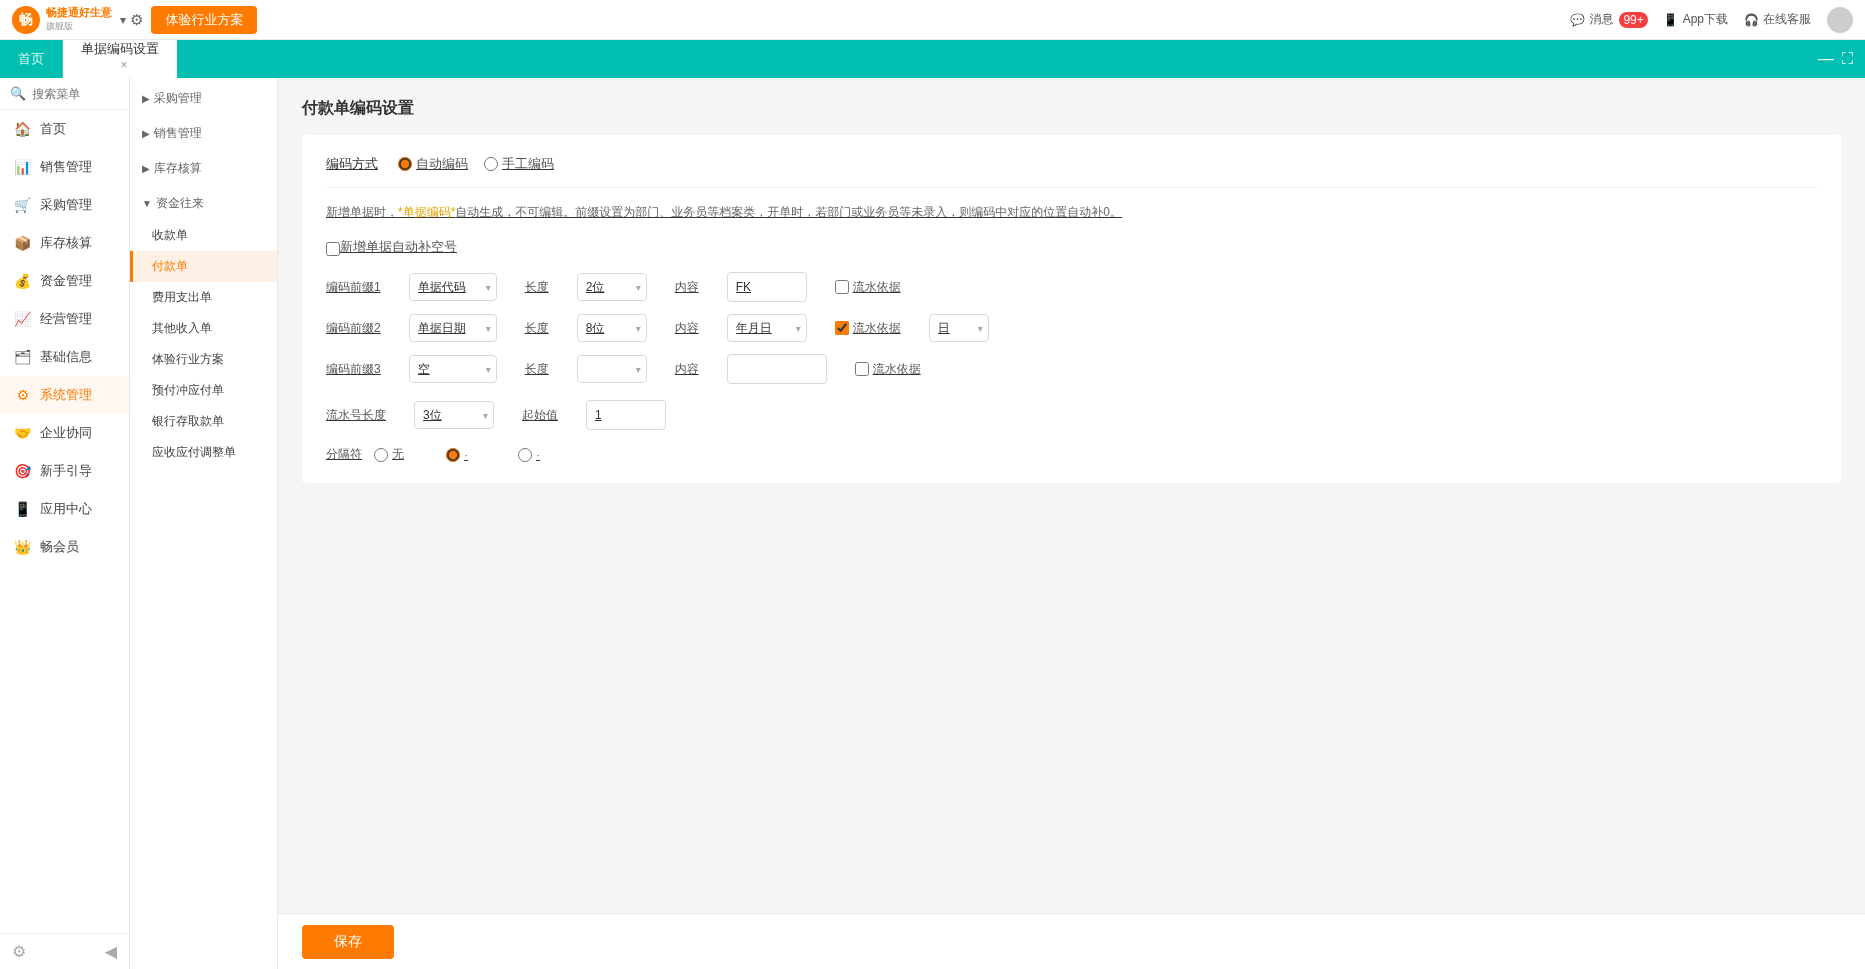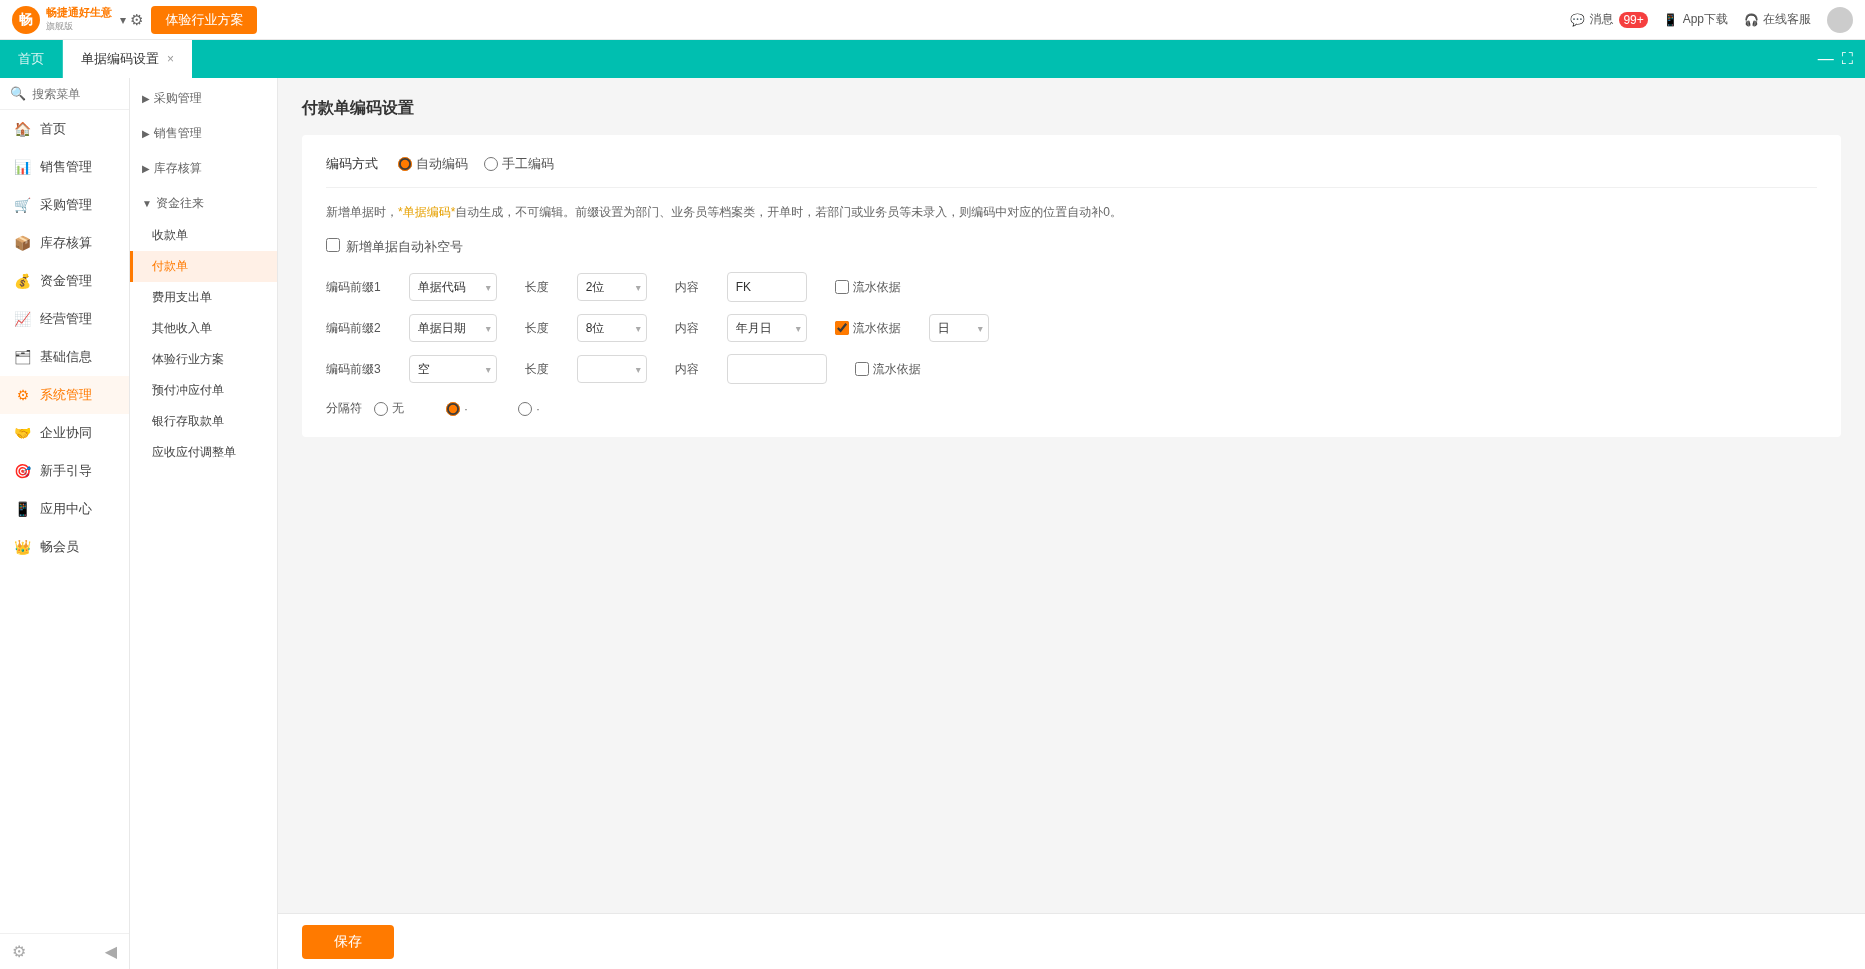--- a/index.html
+++ b/index.html
@@ -15,21 +15,21 @@
     .topbar-nav { display: flex; align-items: center; gap: 4px; font-size: 12px; color: #666; }
     .topbar-btn-trial { background: #ff7a00; color: #fff; border: none; border-radius: 4px; padding: 5px 14px; font-size: 13px; cursor: pointer; }
     .topbar-right { display: flex; align-items: center; gap: 16px; font-size: 12px; color: #555; }
     .topbar-right-item { display: flex; align-items: center; gap: 4px; cursor: pointer; }
     .badge { background: #f53f3f; color: #fff; border-radius: 8px; font-size: 12px; padding: 1px 4px; margin-left: 2px; }
     .topbar-avatar { width: 26px; height: 26px; background: #ccc; border-radius: 50%; }
 
     
     .navtabs { height: 38px; background: #00bfb0; display: flex; align-items: center; padding: 0 0; }
     .navtab { height: 38px; display: flex; align-items: center; padding: 0 18px; font-size: 13px; color: rgba(255,255,255,0.85); cursor: pointer; border-right: 1px solid rgba(255,255,255,0.2); }
-    .navtab.active { background: #fff; color: #333; border-right: none; }
+    .navtab.active { background: #fff; color: #333; border-right: none; flex-direction: column; }
     .navtab .close-btn { margin-left: 8px; color: #999; font-size: 12px; cursor: pointer; }
     .navtab-close-right { margin-left: auto; display: flex; align-items: center; gap: 8px; padding-right: 12px; }
     .navtab-close-right span { color: #fff; cursor: pointer; font-size: 16px; }
 
     
     .main-layout { display: flex; flex: 1; overflow: hidden; }
 
     
     .sidebar { width: 130px; background: #fff; border-right: 1px solid #e8e8e8; display: flex; flex-direction: column; overflow-y: auto; }
     .sidebar-search { padding: 8px 10px; display: flex; align-items: center; gap: 6px; border-bottom: 1px solid #f0f0f0; }
@@ -46,41 +46,41 @@
     .sub-sidebar-group-header { display: flex; align-items: center; gap: 4px; padding: 8px 12px; font-size: 12px; color: #666; cursor: pointer; }
     .sub-sidebar-group-header .arrow { font-size: 10px; }
     .sub-sidebar-item { padding: 7px 12px 7px 22px; font-size: 12px; color: #444; cursor: pointer; }
     .sub-sidebar-item.active { background: #fff0e6; color: #ff7a00; border-left: 3px solid #ff7a00; padding-left: 19px; }
 
     
     .content-area { flex: 1; background: #f5f5f5; overflow-y: auto; padding: 20px 24px; }
     .page-title { font-size: 16px; font-weight: bold; color: #333; margin-bottom: 16px; }
 
     
-    .card { background: #fff; border-radius: 4px; padding: 20px 24px; }
+    .card { background: #fff; border-radius: 4px; padding: 20px 24px; text-decoration: underline; }
 
     
     .encoding-method { display: flex; align-items: center; gap: 20px; margin-bottom: 14px; padding-bottom: 14px; border-bottom: 1px solid #f0f0f0; }
     .encoding-method label { font-size: 13px; color: #555; }
     .radio-group { display: flex; align-items: flex-end; gap: 16px; }
     .radio-item { display: flex; align-items: center; gap: 4px; cursor: pointer; font-size: 13px; }
     .radio-item input[type=radio] { accent-color: #ff7a00; width: 14px; height: 14px; cursor: pointer; }
 
     
     .info-text { font-size: 12px; color: #666; margin-bottom: 16px; line-height: 1.7; }
     .info-text em { color: #e6a000; font-style: normal; }
 
     
     .preview-box { background: #fff8f0; border: 1px dashed #ffb97a; border-radius: 4px; padding: 14px 20px; display: inline-block; margin-bottom: 20px; min-width: 280px; text-align: center; }
     .preview-box .preview-label { font-size: 11px; color: #aaa; margin-bottom: 6px; }
     .preview-box .preview-code { font-size: 20px; font-weight: bold; color: #333; letter-spacing: 1px; }
     .preview-box .preview-sub { font-size: 11px; color: #aaa; margin-top: 4px; }
 
     
-    .checkbox-row { display: flex; align-items: flex-start; gap: 6px; margin-bottom: 16px; font-size: 13px; color: #555; }
+    .checkbox-row { display: flex; align-items: flex-end; margin-bottom: 16px; font-size: 13px; color: #555; }
     .checkbox-row input[type=checkbox] { accent-color: #ff7a00; width: 14px; height: 14px; }
 
     
     .form-rows { display: flex; flex-direction: column; gap: 12px; margin-bottom: 16px; }
     .form-row { display: flex; align-items: center; gap: 28px; flex-wrap: wrap; }
     .form-select { border: 1px solid #d9d9d9; border-radius: 4px; padding: 4px 24px 4px 8px; font-size: 12px; color: #333; background: #fff; outline: none; cursor: pointer; appearance: none; -webkit-appearance: none; min-width: 88px; height: 28px; position: relative; }
     .select-wrap { position: relative; display: inline-flex; align-items: center; }
     .select-wrap::after { content: '▾'; position: absolute; right: 6px; pointer-events: none; font-size: 10px; color: #aaa; }
     .form-input { border: 1px solid #d9d9d9; border-radius: 4px; padding: 14px 8px; font-size: 12px; color: #333; background: #fff; outline: none; height: 28px; }
     .form-text { font-size: 12px; color: #555; }
@@ -349,20 +349,30 @@
             <span class="form-text">内容</span>
             <input class="form-input" type="text" value="" style="width: 100px;" readonly="">
             <div class="form-checkbox">
               <input type="checkbox" style="">
               <span>流水依据</span>
             </div>
           </div>
         </div>
 
         
+        <div class="form-row" style="margin-bottom:16px;">
+          <span class="form-text">流水号长度</span>
+          <div class="select-wrap">
+            <select class="form-select" style="min-width:80px;">
+              <option>3位</option>
+            </select>
+          </div>
+          <span class="form-text">起始值</span>
+          <input class="form-input" type="text" value="1" style="width: 80px;">
+        </div>
 
         
         <div class="separator-row">
           <span class="form-text">分隔符</span>
           <div class="separator-options">
             <label class="sep-radio">
               <input type="radio" name="separator" value="none" style="">
               <span>无</span>
             </label>
             <label class="sep-radio">

